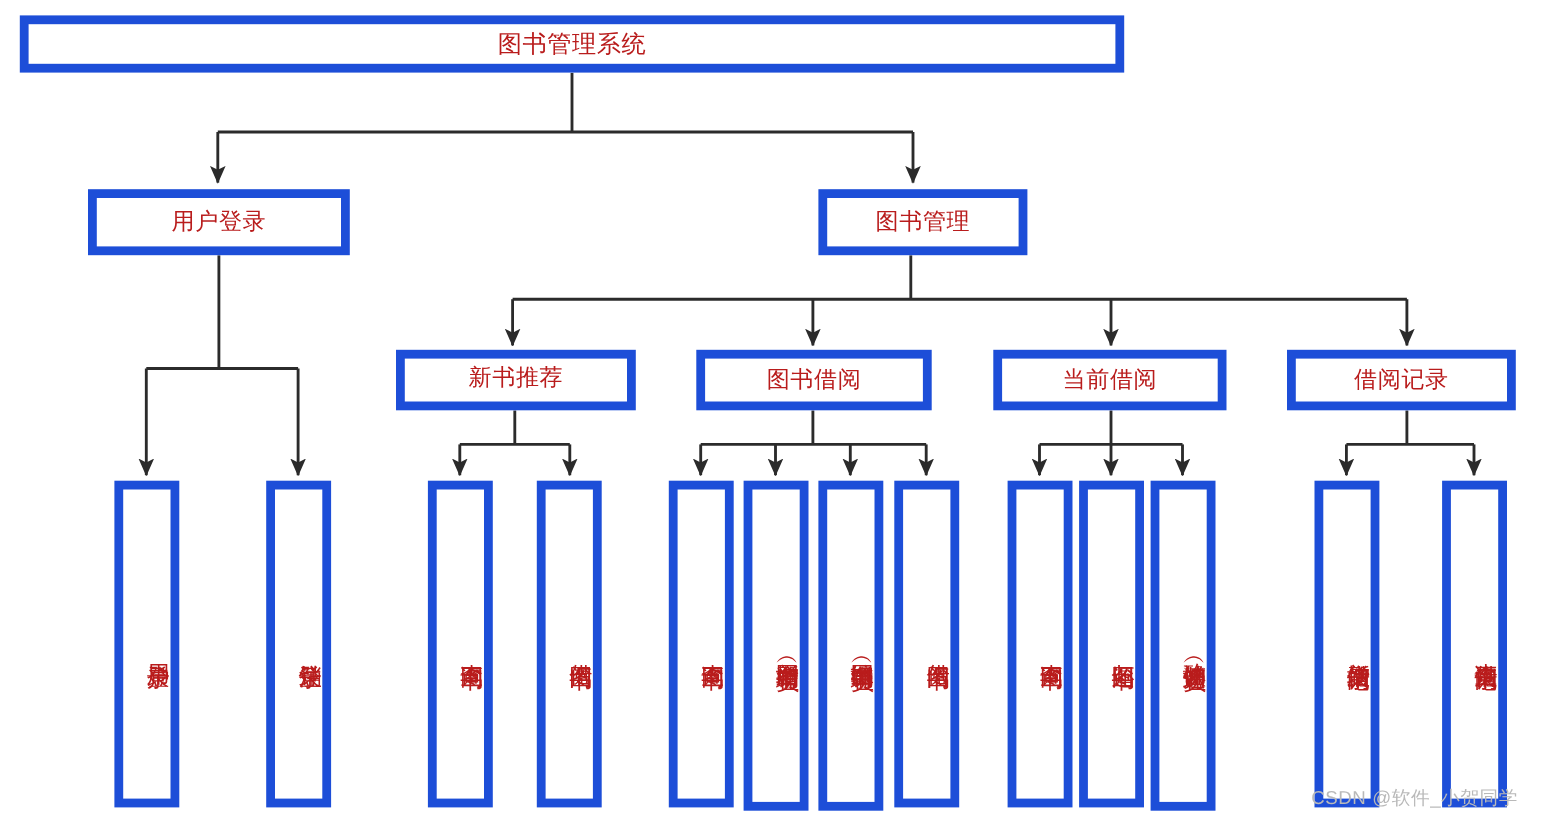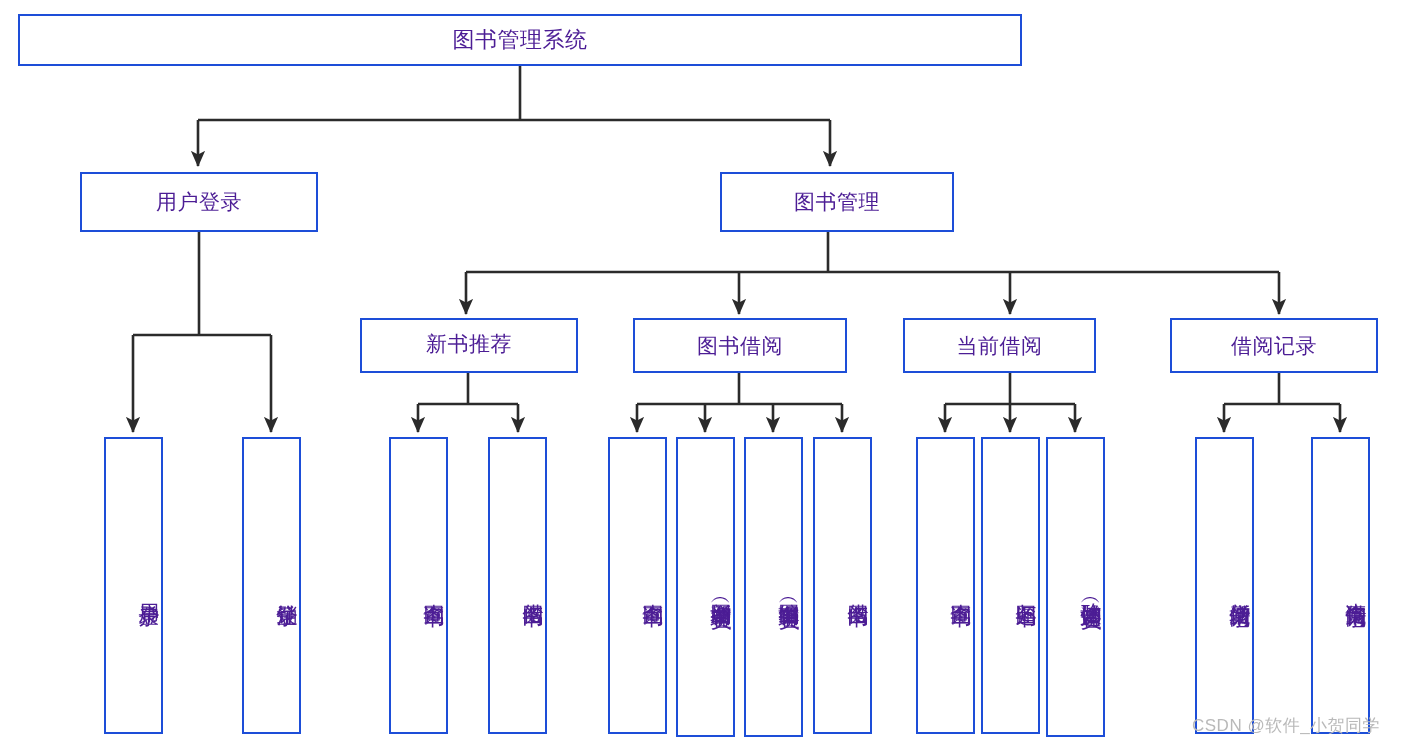--- a/index.html
+++ b/index.html
@@ -19,26 +19,26 @@
     position:absolute;
     left:0; top:0;
     width:1405px;
     height:747px;
     pointer-events:none;
   }
   .node{
     position:absolute;
     box-sizing:border-box;
     background:#ffffff;
-    border:2px solid #1d4ed8;
+    border:8px solid #1d4ed8;
     display:flex;
     align-items:center;
     justify-content:center;
     text-align:center;
-    color:#4c1d95;
+    color:#b91c1c;
   }
   .node.horiz{
     font-size:21px;
     line-height:1.1;
     letter-spacing:0.5px;
   }
   .node.root{
     font-size:22px;
   }
   .node.vert{
@@ -121,31 +121,31 @@
     </g>
   </svg>
 
   <div class="node horiz root" style="left:18px;top:14px;width:1004px;height:52px;">
     <span>图书管理系统</span>
   </div>
 
   <div class="node horiz" style="left:80px;top:172px;width:238px;height:60px;">
     <span>用户登录</span>
   </div>
-  <div class="node horiz" style="left:720px;top:172px;width:234px;height:60px;">
+  <div class="node horiz" style="left:744px;top:172px;width:190px;height:60px;">
     <span>图书管理</span>
   </div>
 
   <div class="node horiz" style="left:360px;top:318px;width:218px;height:55px;font-family:Liberation Mono, monospace;">
     <span>新书推荐</span>
   </div>
   <div class="node horiz" style="left:633px;top:318px;width:214px;height:55px;">
     <span>图书借阅</span>
   </div>
-  <div class="node horiz" style="left:903px;top:318px;width:193px;height:55px;">
+  <div class="node horiz" style="left:903px;top:318px;width:212px;height:55px;">
     <span>当前借阅</span>
   </div>
   <div class="node horiz" style="left:1170px;top:318px;width:208px;height:55px;">
     <span>借阅记录</span>
   </div>
 
   <div class="node vert" style="left:104px;top:437px;width:59px;height:297px;">
     <span class="vtext">用户登录</span>
   </div>
   <div class="node vert" style="left:242px;top:437px;width:59px;height:297px;">

